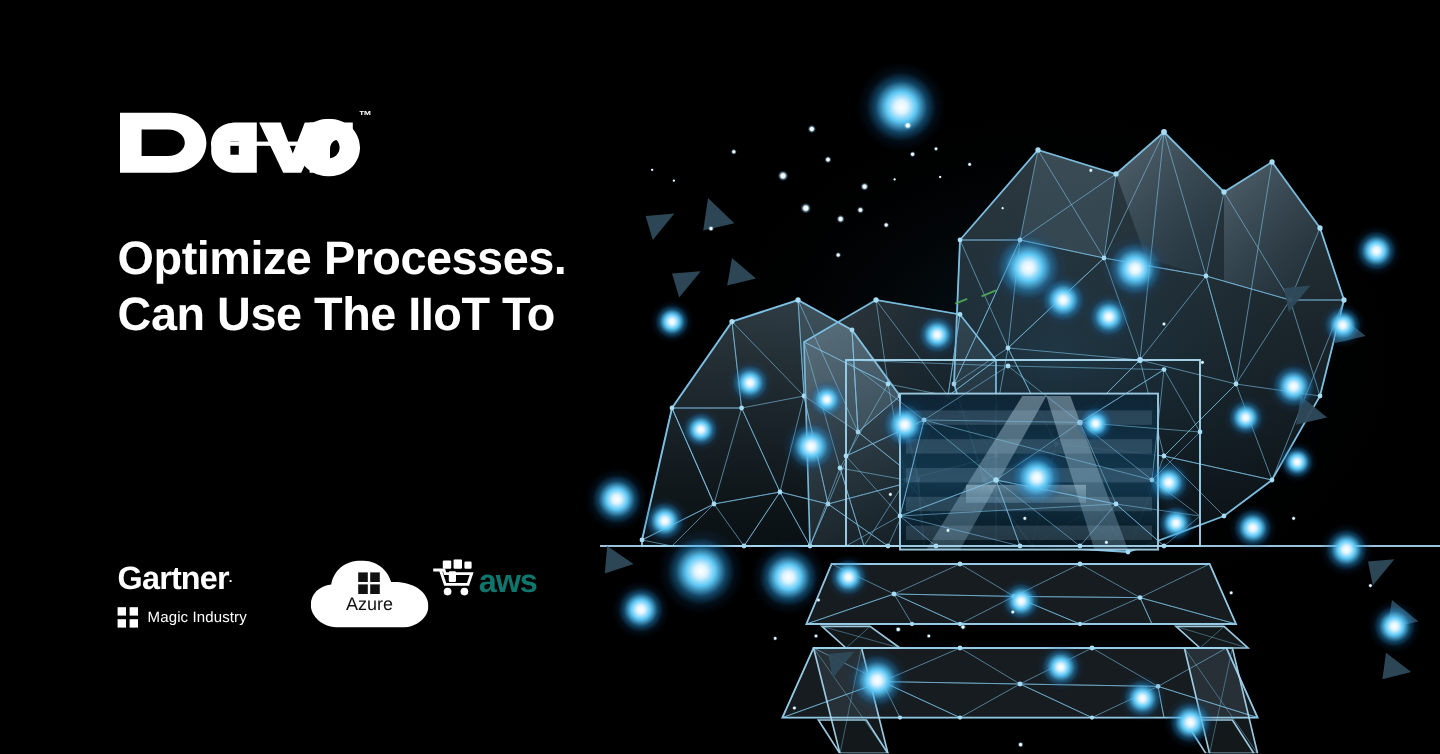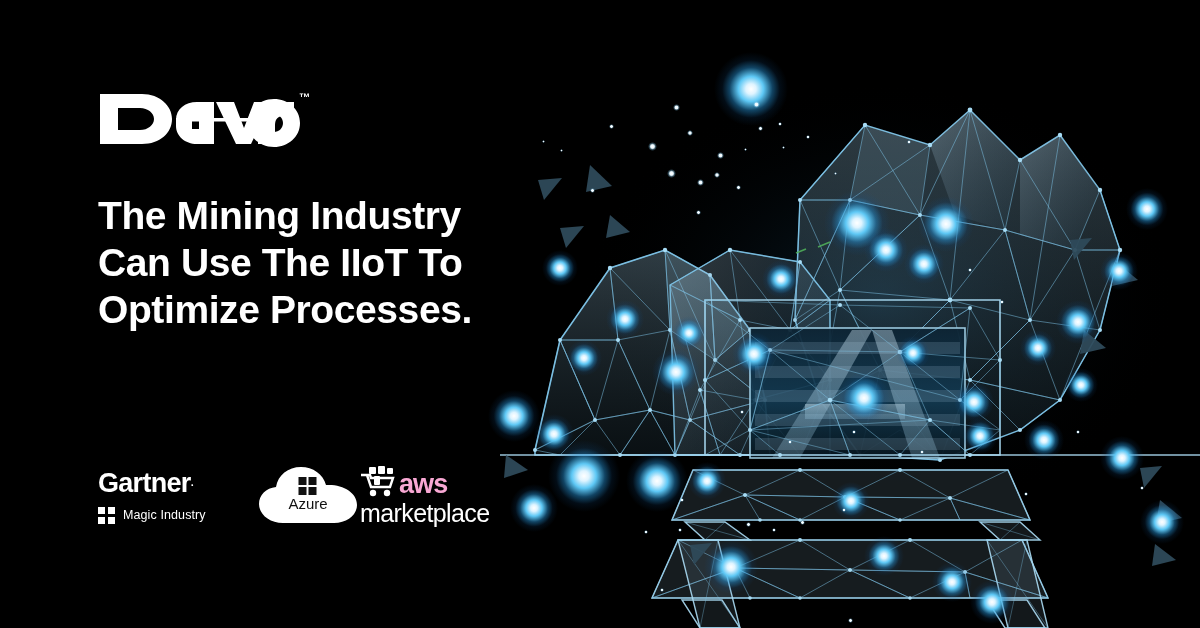--- a/index.html
+++ b/index.html
@@ -107,21 +107,21 @@
   }
   .azure-win i { background:#111111; display:block; }
 
   
   .p-aws { left:262px; top:0px; width:120px; }
   .aws-row {
     display:flex; align-items:flex-end; gap:1px; height:32px;
   }
   .aws-cart { position:relative; width:38px; height:32px; }
   .aws-word {
-    color:#f9a8d4; font-size:27px; font-weight:bold;
+    color:#0f766e; font-size:27px; font-weight:bold;
     line-height:28px; letter-spacing:-0.9px;
     font-family:"Liberation Sans", sans-serif;
   }
   .aws-market {
     color:#ffffff; font-size:25px; font-weight:normal;
     line-height:28px; letter-spacing:-0.6px; margin-top:1px;
     font-family:"Liberation Sans", sans-serif;
   }
 
   
@@ -505,23 +505,22 @@
       <svg width="52" height="48" viewBox="0 0 52 48" style="position:absolute;left:150px;top:11px;" aria-hidden="true">
         <g fill="#ffffff">
           <path d="M26,0 C40,0 52,10 52,24 C52,38 40,48 26,48 C12,48 0,38 0,24 C0,10 12,0 26,0 Z
                    M26,15 C21,15 17,19 17,24 C17,29 21,33 26,33 C31,33 35,29 35,24 C35,19 31,15 26,15 Z"></path>
         </g>
       </svg>
       <span class="logo-tm">™</span>
     </div>
 
     <h1 class="headline">
-      <span class="hl-line">The Mining Industry</span>
+      <span class="hl-line">Optimize Processes.</span>
       <span class="hl-line">Can Use The IIoT To</span>
-      <span class="hl-line">Optimize Processes.</span>
     </h1>
 
 
     <div class="partners">
 
       <div class="partner p-gartner">
         <div class="gartner-name">
           <span>Gartner</span><span class="reg">.</span>
         </div>
         <div class="gartner-sub">
@@ -563,18 +562,17 @@
 
                 <rect x="9" y="1" width="7" height="7" rx="1"></rect>
                 <rect x="18" y="0" width="7" height="8" rx="1"></rect>
                 <rect x="27" y="2" width="6" height="6" rx="1"></rect>
                 <rect x="14" y="10" width="6" height="9" rx="1"></rect>
               </g>
             </svg>
           </span>
           <span class="aws-word">aws</span>
         </div>
-        <div class="aws-market">marketplace</div>
       </div>
 
     </div>
   </div>
 </div>
 
 </body></html>

